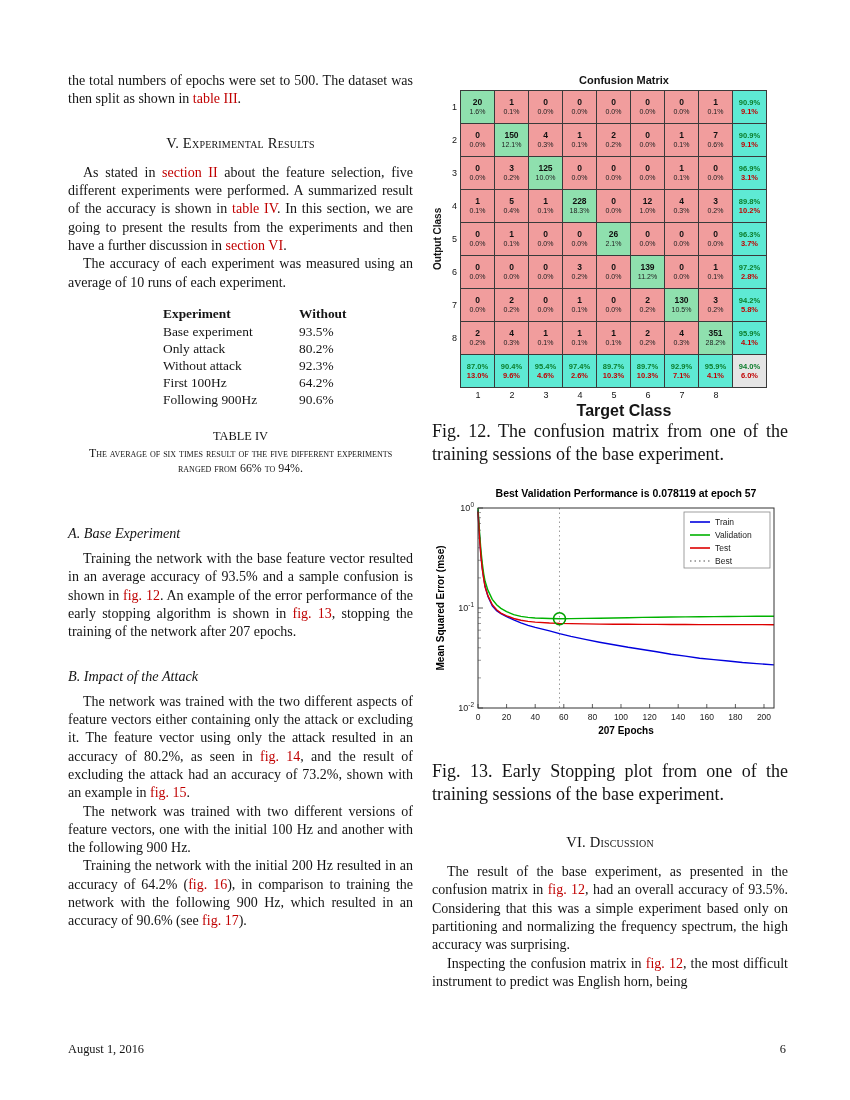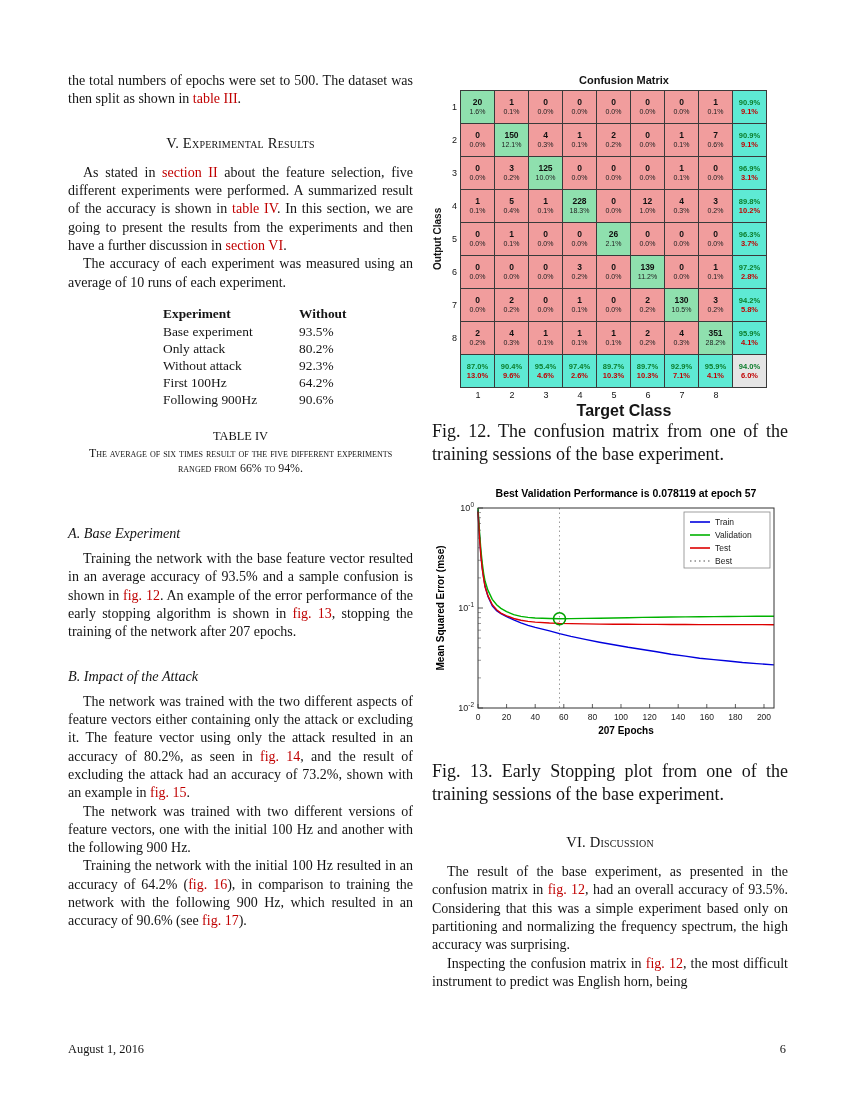--- a/index.html
+++ b/index.html
@@ -132,21 +132,21 @@
   <div class="table-label">TABLE IV</div>
   <div class="table-caption">The average of six times result of the five different experiments ranged from 66% to 94%.</div>
 
   <div class="sub-heading big-gap">A. Base Experiment</div>
   <p class="para indent"><span>Training the network with the base feature vector resulted in an average accuracy of 93.5% and a sample confusion is shown in </span><span class="ref">fig. 12</span><span>. An example of the error performance of the early stopping algorithm is shown in </span><span class="ref">fig. 13</span><span>, stopping the training of the network after 207 epochs.</span></p>
 
   <div class="sub-heading">B. Impact of the Attack</div>
   <p class="para indent"><span>The network was trained with the two different aspects of feature vectors either containing only the attack or excluding it. The feature vector using only the attack resulted in an accuracy of 80.2%, as seen in </span><span class="ref">fig. 14</span><span>, and the result of excluding the attack had an accuracy of 73.2%, shown with an example in </span><span class="ref">fig. 15</span><span>.</span></p>
 
   <p class="para indent"><span>The network was trained with two different versions of feature vectors, one with the initial 100 Hz and another with the following 900 Hz.</span></p>
-  <p class="para indent"><span>Training the network with the initial 100 Hz resulted in an accuracy of 64.2% (</span><span class="ref">fig. 16</span><span>), in comparison to training the network with the following 900 Hz, which resulted in an accuracy of 90.6% (see </span><span class="ref">fig. 17</span><span>).</span></p>
+  <p class="para indent"><span>Training the network with the initial 200 Hz resulted in an accuracy of 64.2% (</span><span class="ref">fig. 16</span><span>), in comparison to training the network with the following 900 Hz, which resulted in an accuracy of 90.6% (see </span><span class="ref">fig. 17</span><span>).</span></p>
 
 </div>
 
 <div class="col col-right">
 
   <div class="figure-cm">
     <div class="cm-title">Confusion Matrix</div>
     <div class="cm-body">
       <div class="cm-ylabel">Output Class</div>
       <div class="cm-rowlabs">

